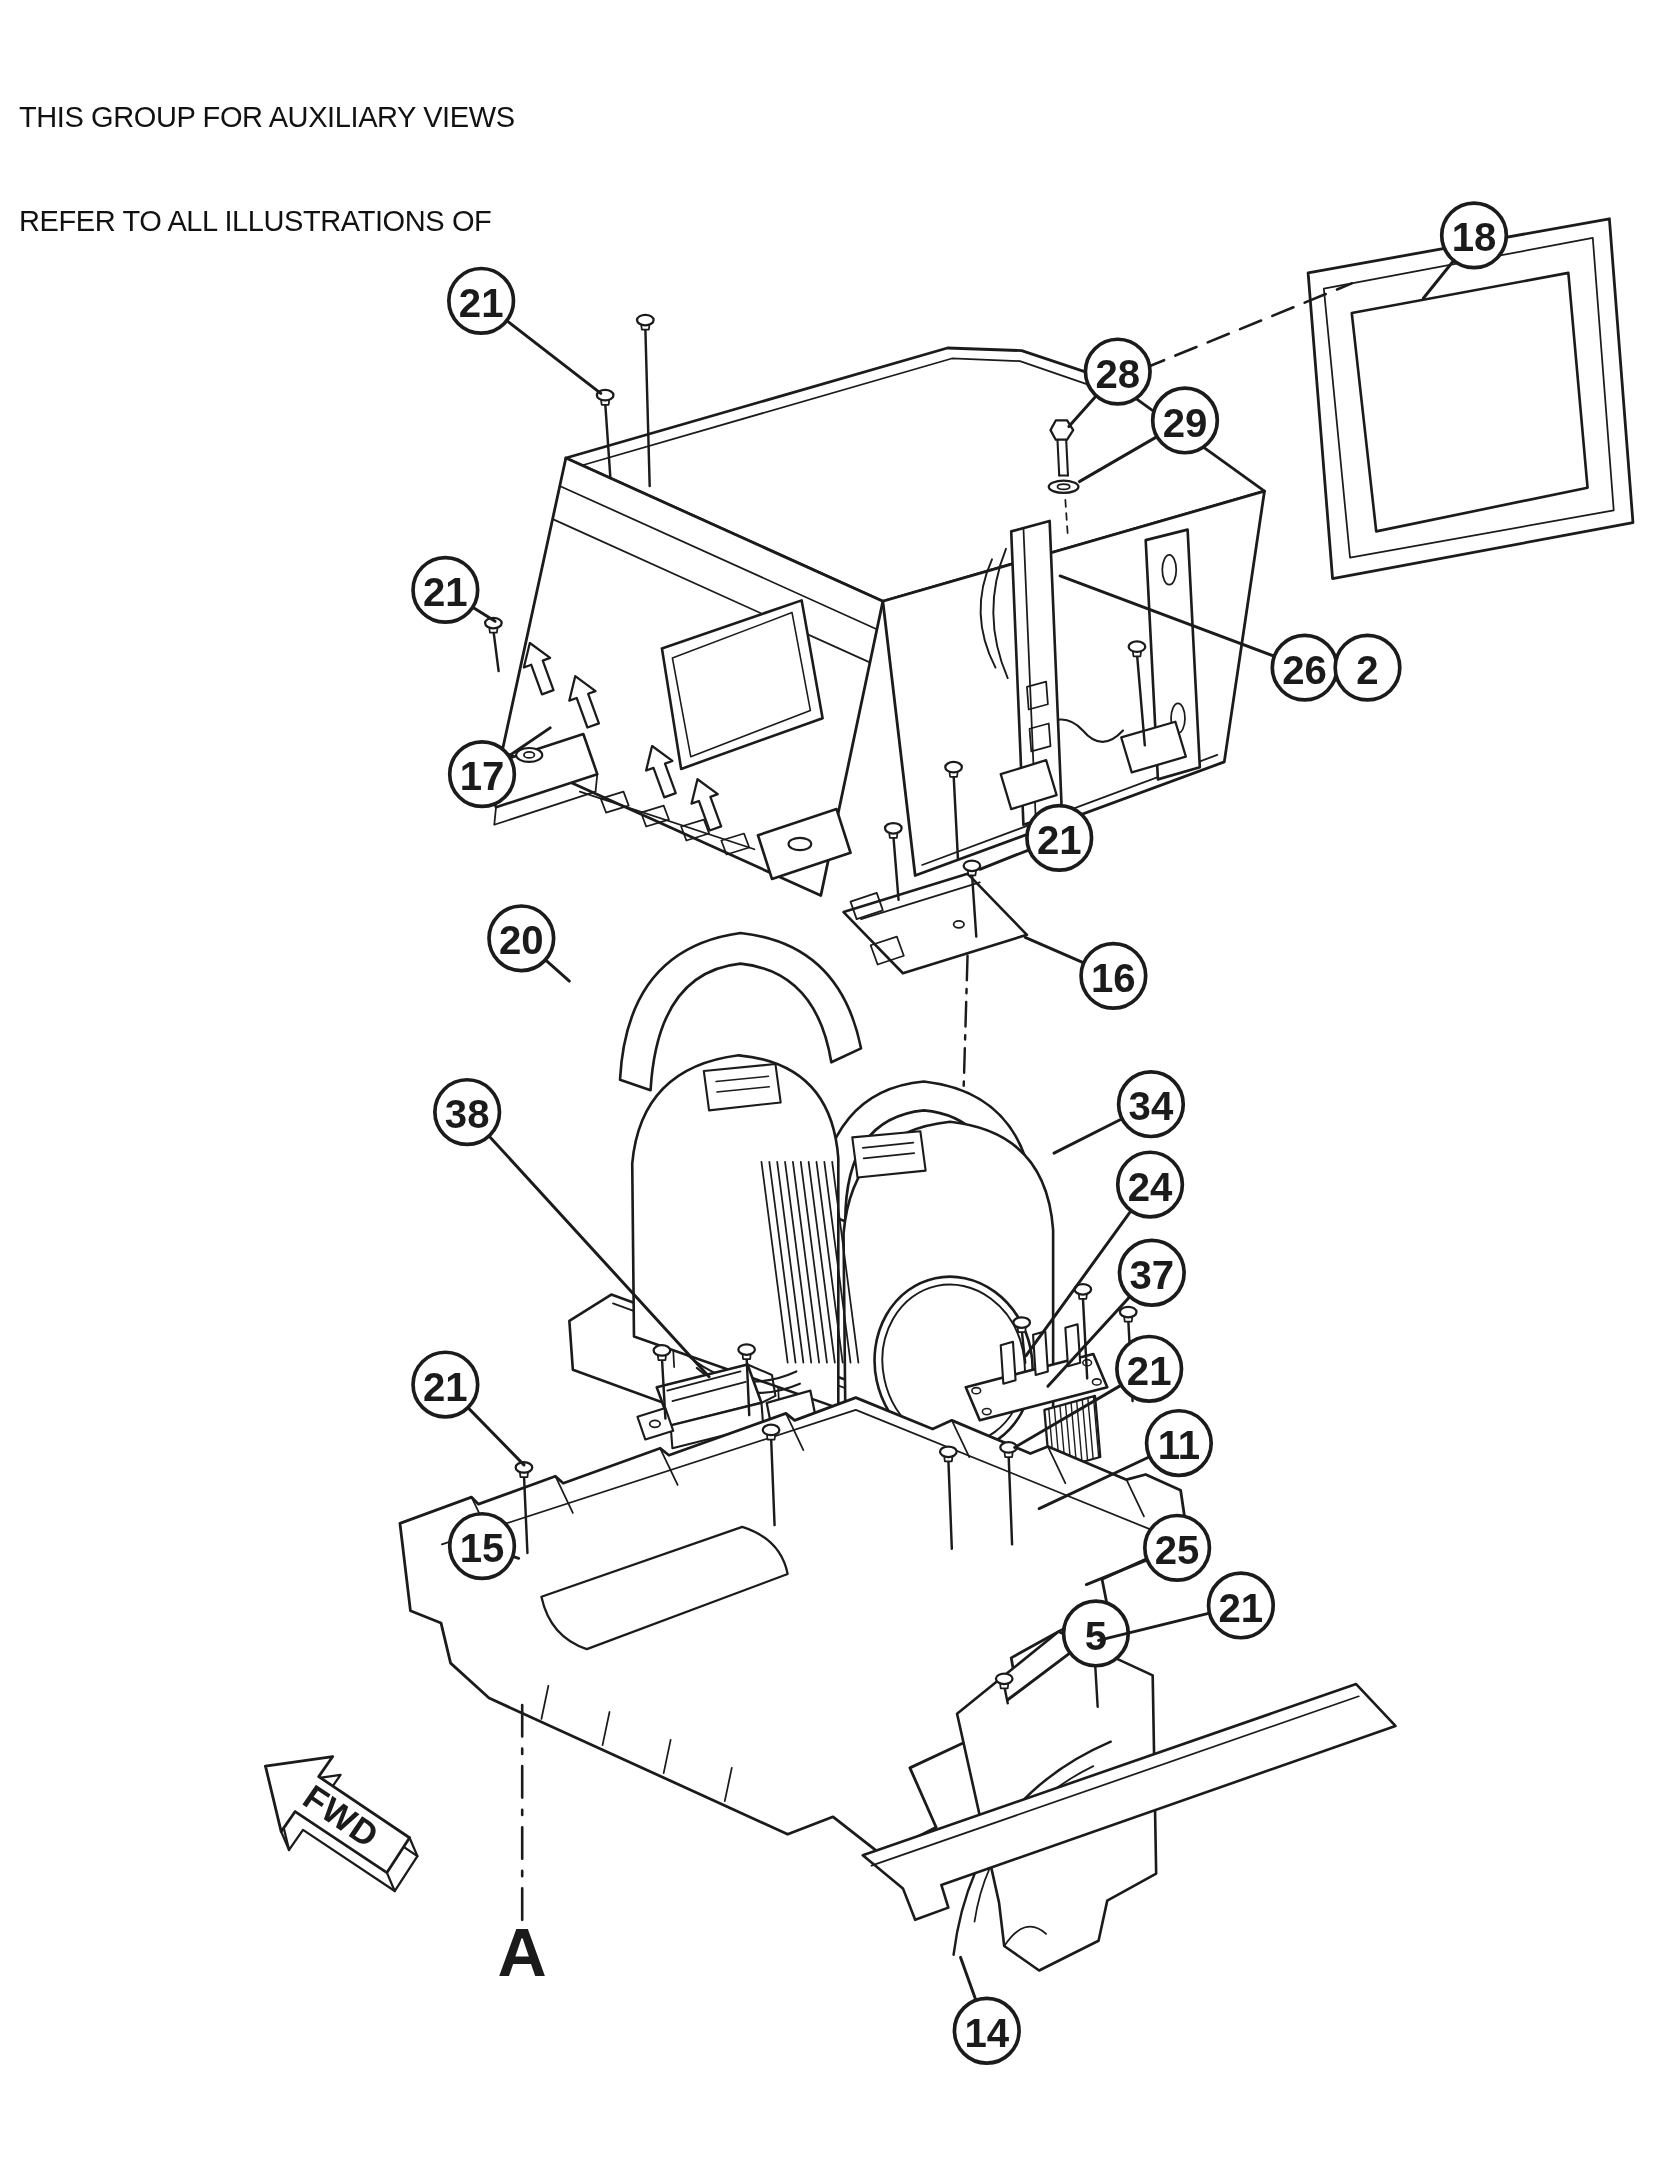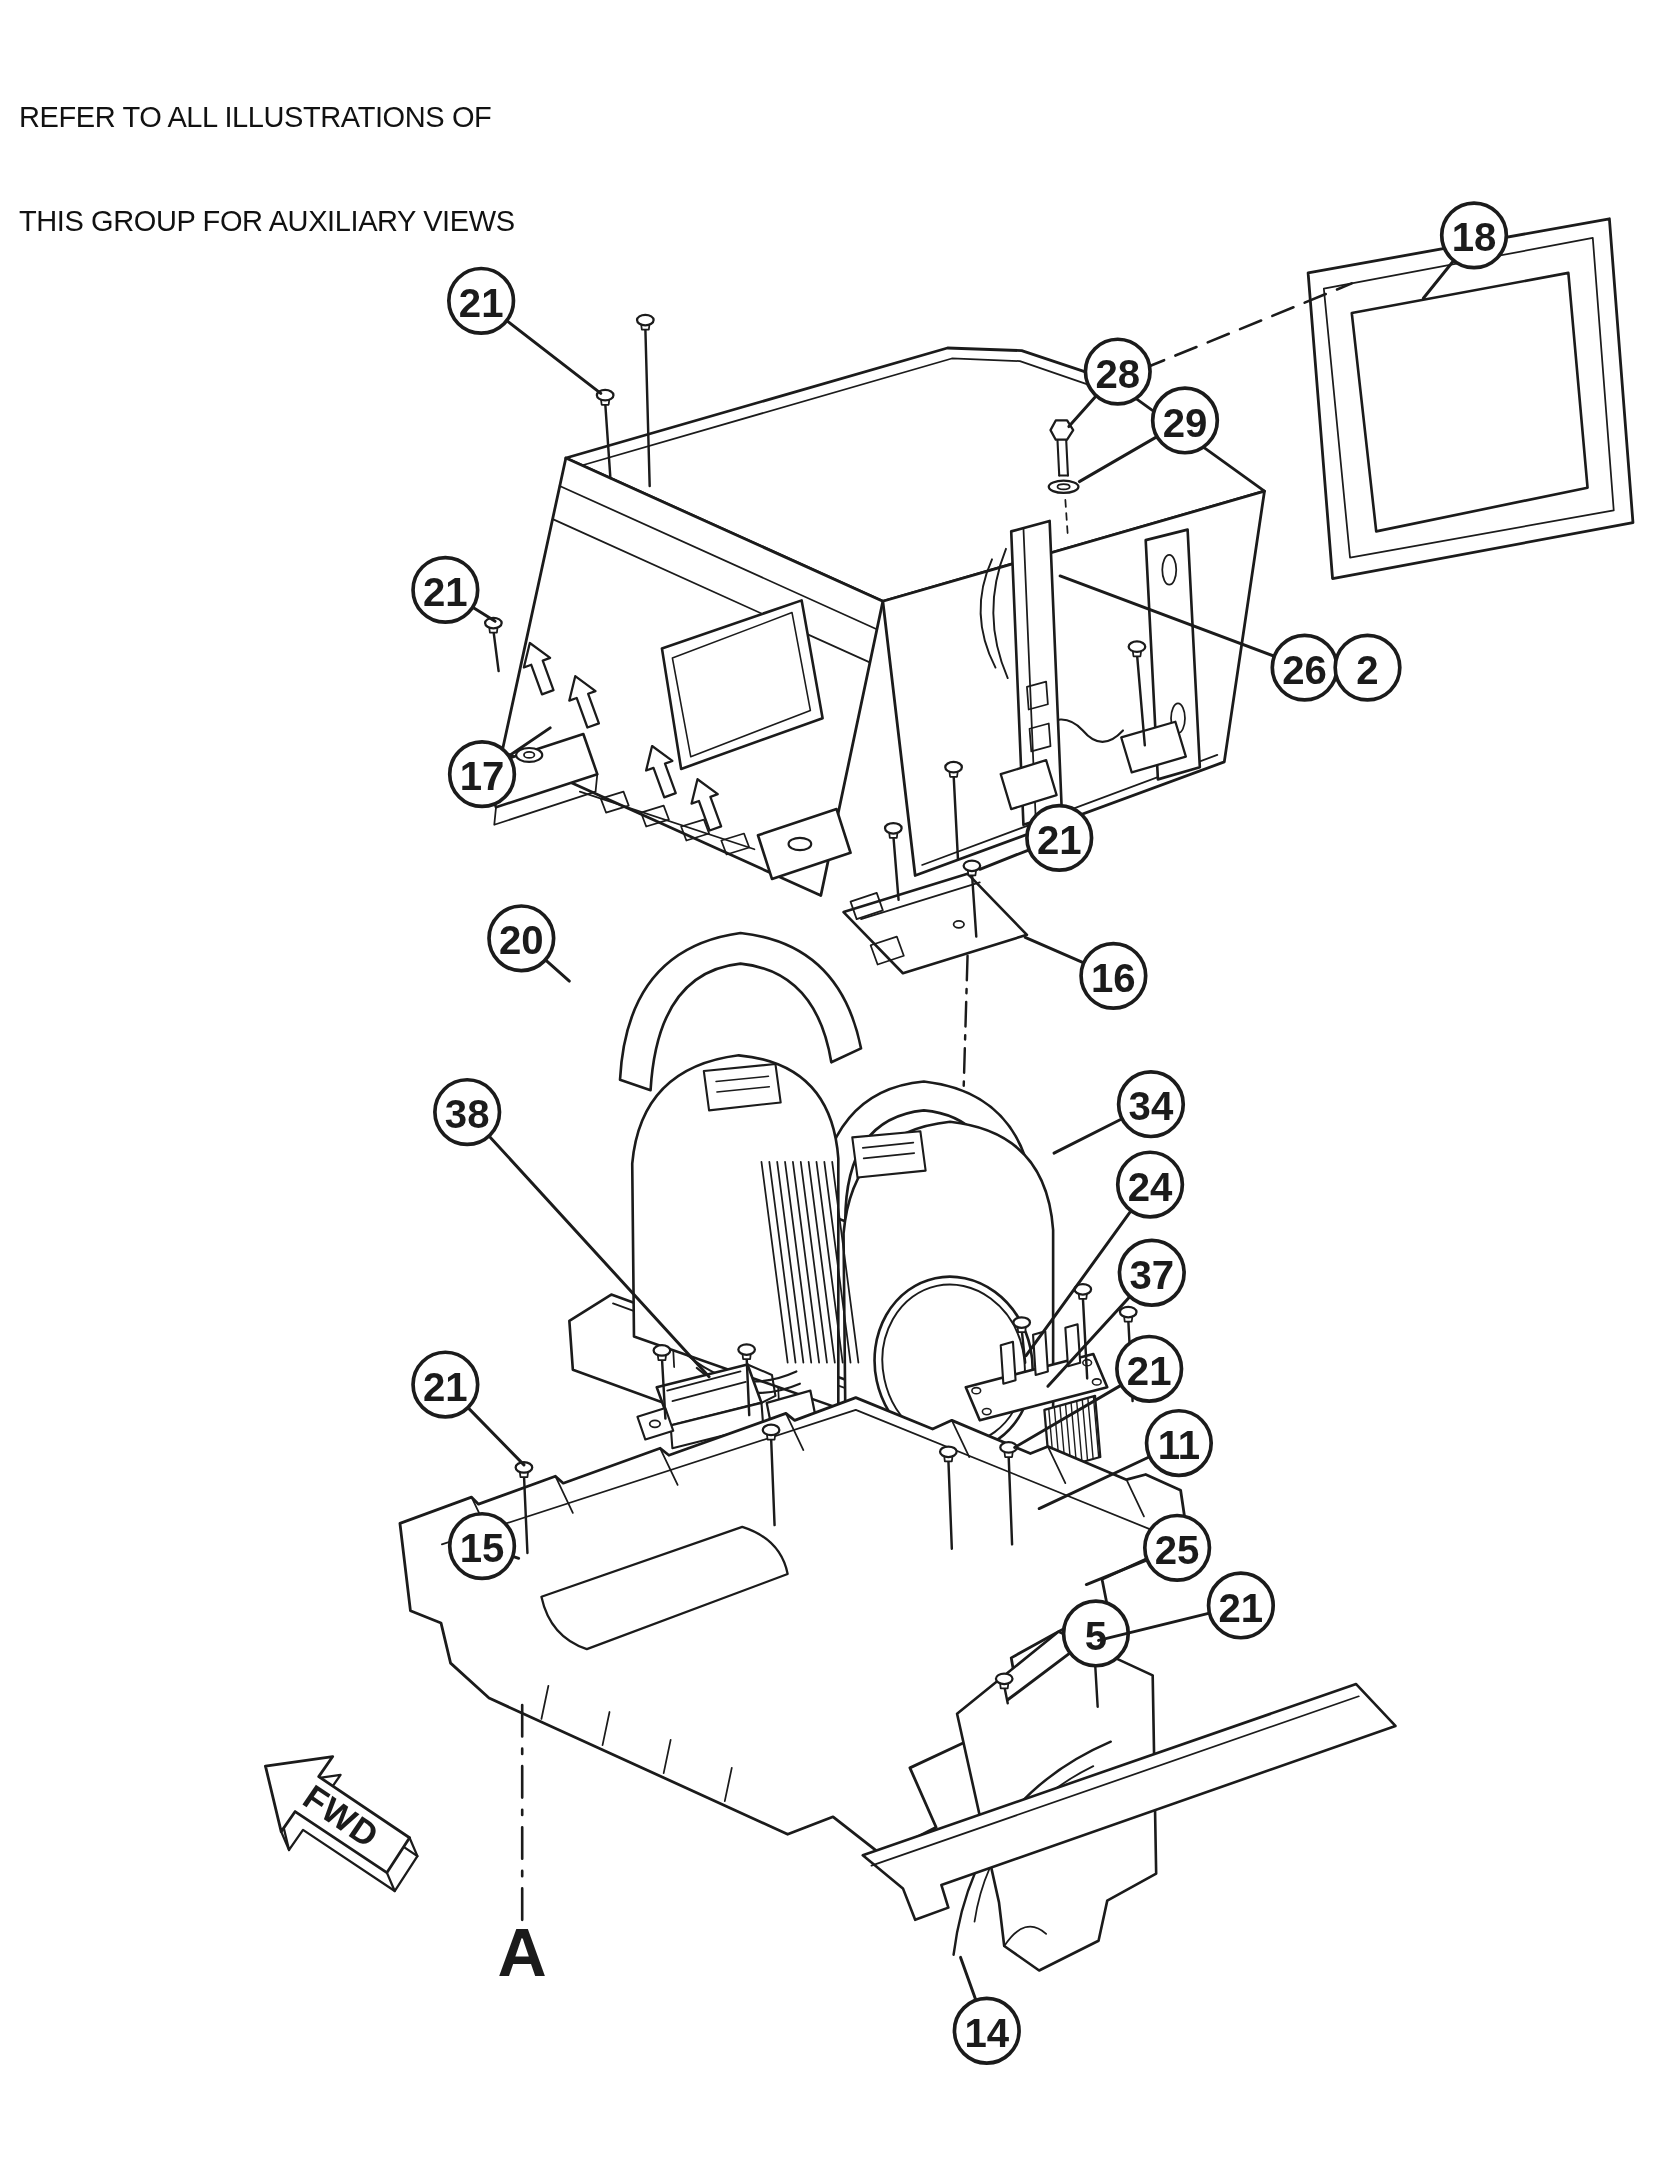--- a/index.html
+++ b/index.html
@@ -369,17 +369,17 @@
           <text x="1421" y="1838" text-anchor="middle" dominant-baseline="central" dy="3" font-size="46" font-weight="bold" fill="#1b1b1b">21</text>
         </g>
         <g>
           <line x1="1117.5555533110683" y1="2290.155549270991" x2="1100" y2="2241" stroke="#1b1b1b" stroke-width="3.4" stroke-linecap="round"></line>
           <circle cx="1130" cy="2325" r="37" fill="#ffffff" stroke="#1b1b1b" stroke-width="4.2"></circle>
           <text x="1130" y="2325" text-anchor="middle" dominant-baseline="central" dy="3" font-size="46" font-weight="bold" fill="#1b1b1b">14</text>
         </g>
       </g>
     </svg>
   <div id="note">
+    <span class="ln">THIS GROUP FOR AUXILIARY VIEWS</span>
     <span class="ln">REFER TO ALL ILLUSTRATIONS OF</span>
-    <span class="ln">THIS GROUP FOR AUXILIARY VIEWS</span>
   </div>
 </div>
 
 
 </body></html>

